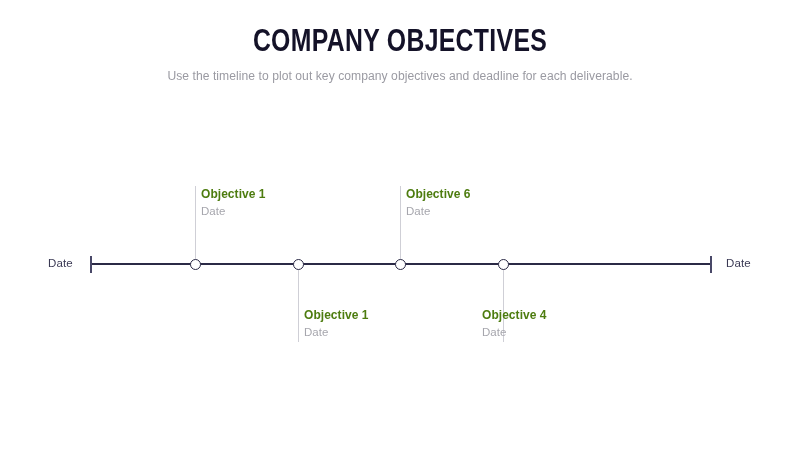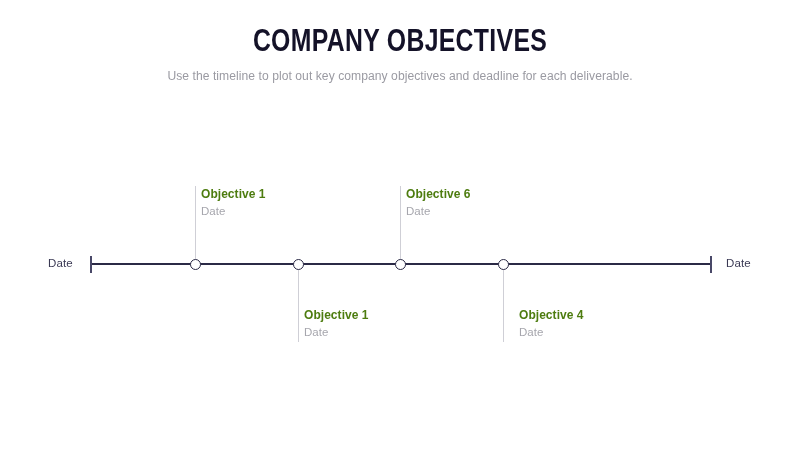--- a/index.html
+++ b/index.html
@@ -175,19 +175,19 @@
 
     <div class="stem stem-up" style="left:400px;"></div>
     <div class="marker" style="left:394.5px;"></div>
     <div class="obj obj-above" style="left:406px;">
       <div class="obj-name">Objective 6</div>
       <div class="obj-date">Date</div>
     </div>
 
     <div class="stem stem-down" style="left:503px;"></div>
     <div class="marker" style="left:497.5px;"></div>
-    <div class="obj obj-below" style="left:519px;">
+    <div class="obj obj-below" style="left:482px;">
       <div class="obj-name">Objective 4</div>
       <div class="obj-date">Date</div>
     </div>
 
   </div>
 </div>
 
 </body></html>

